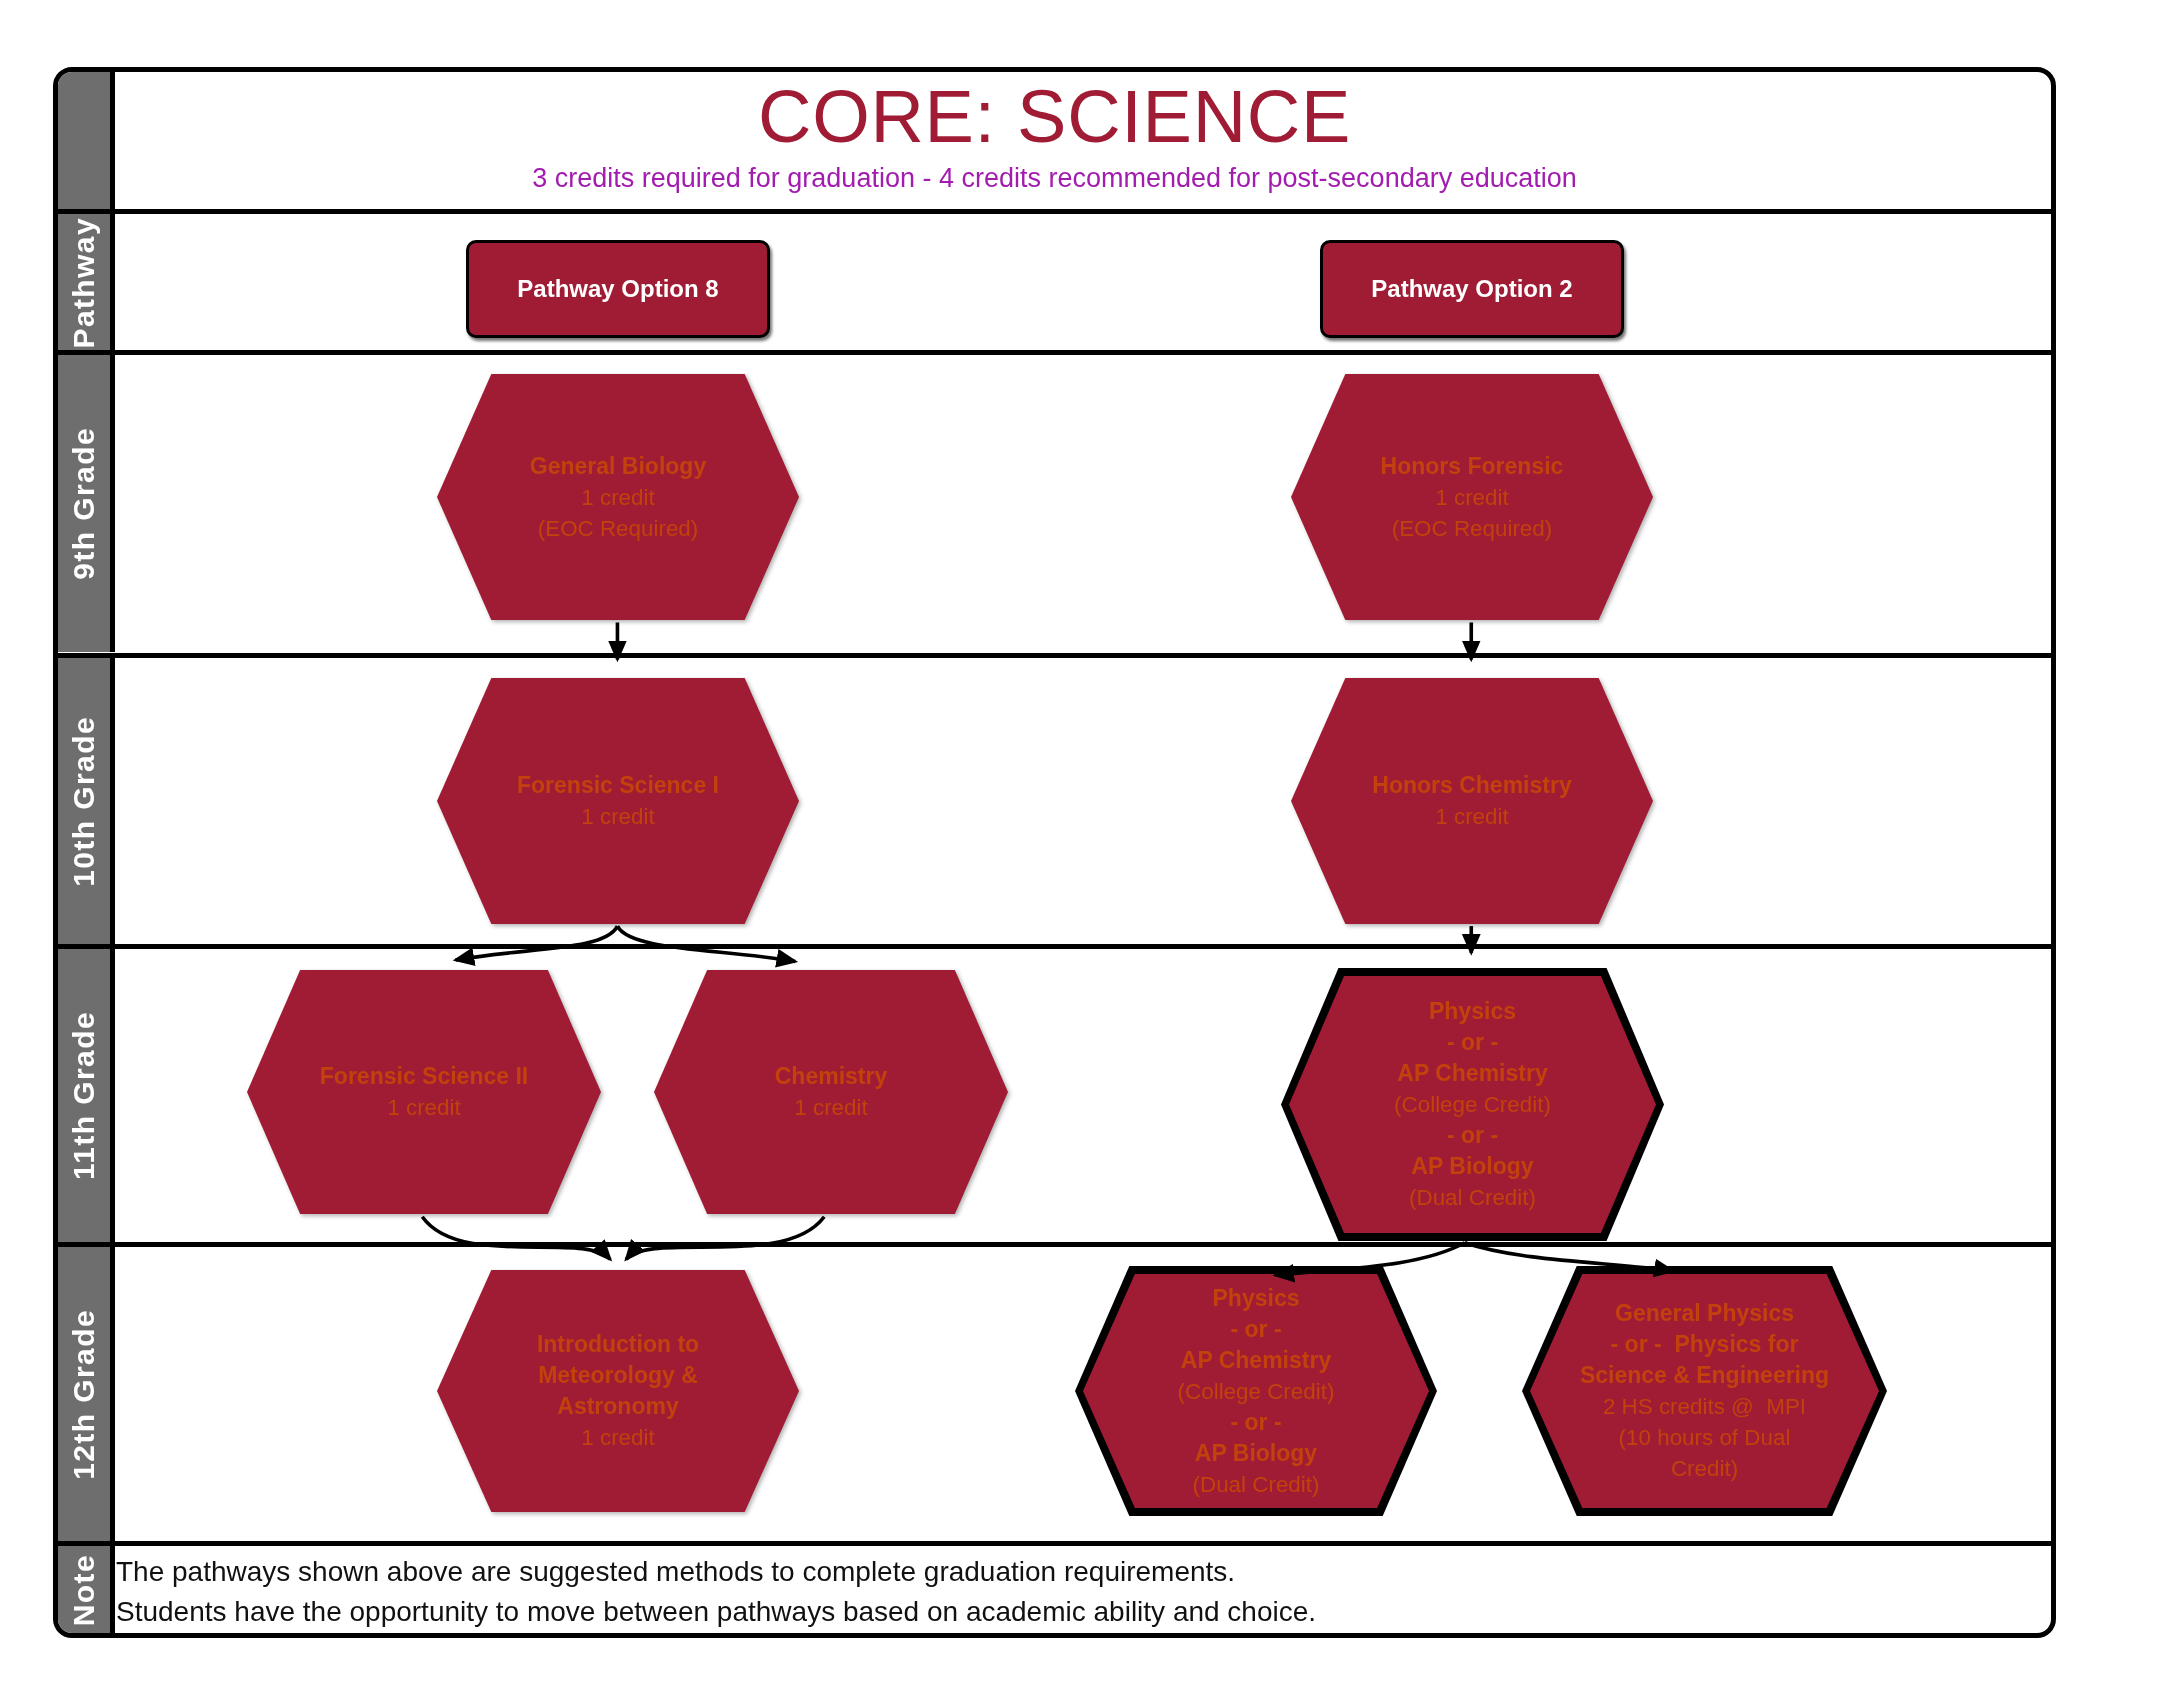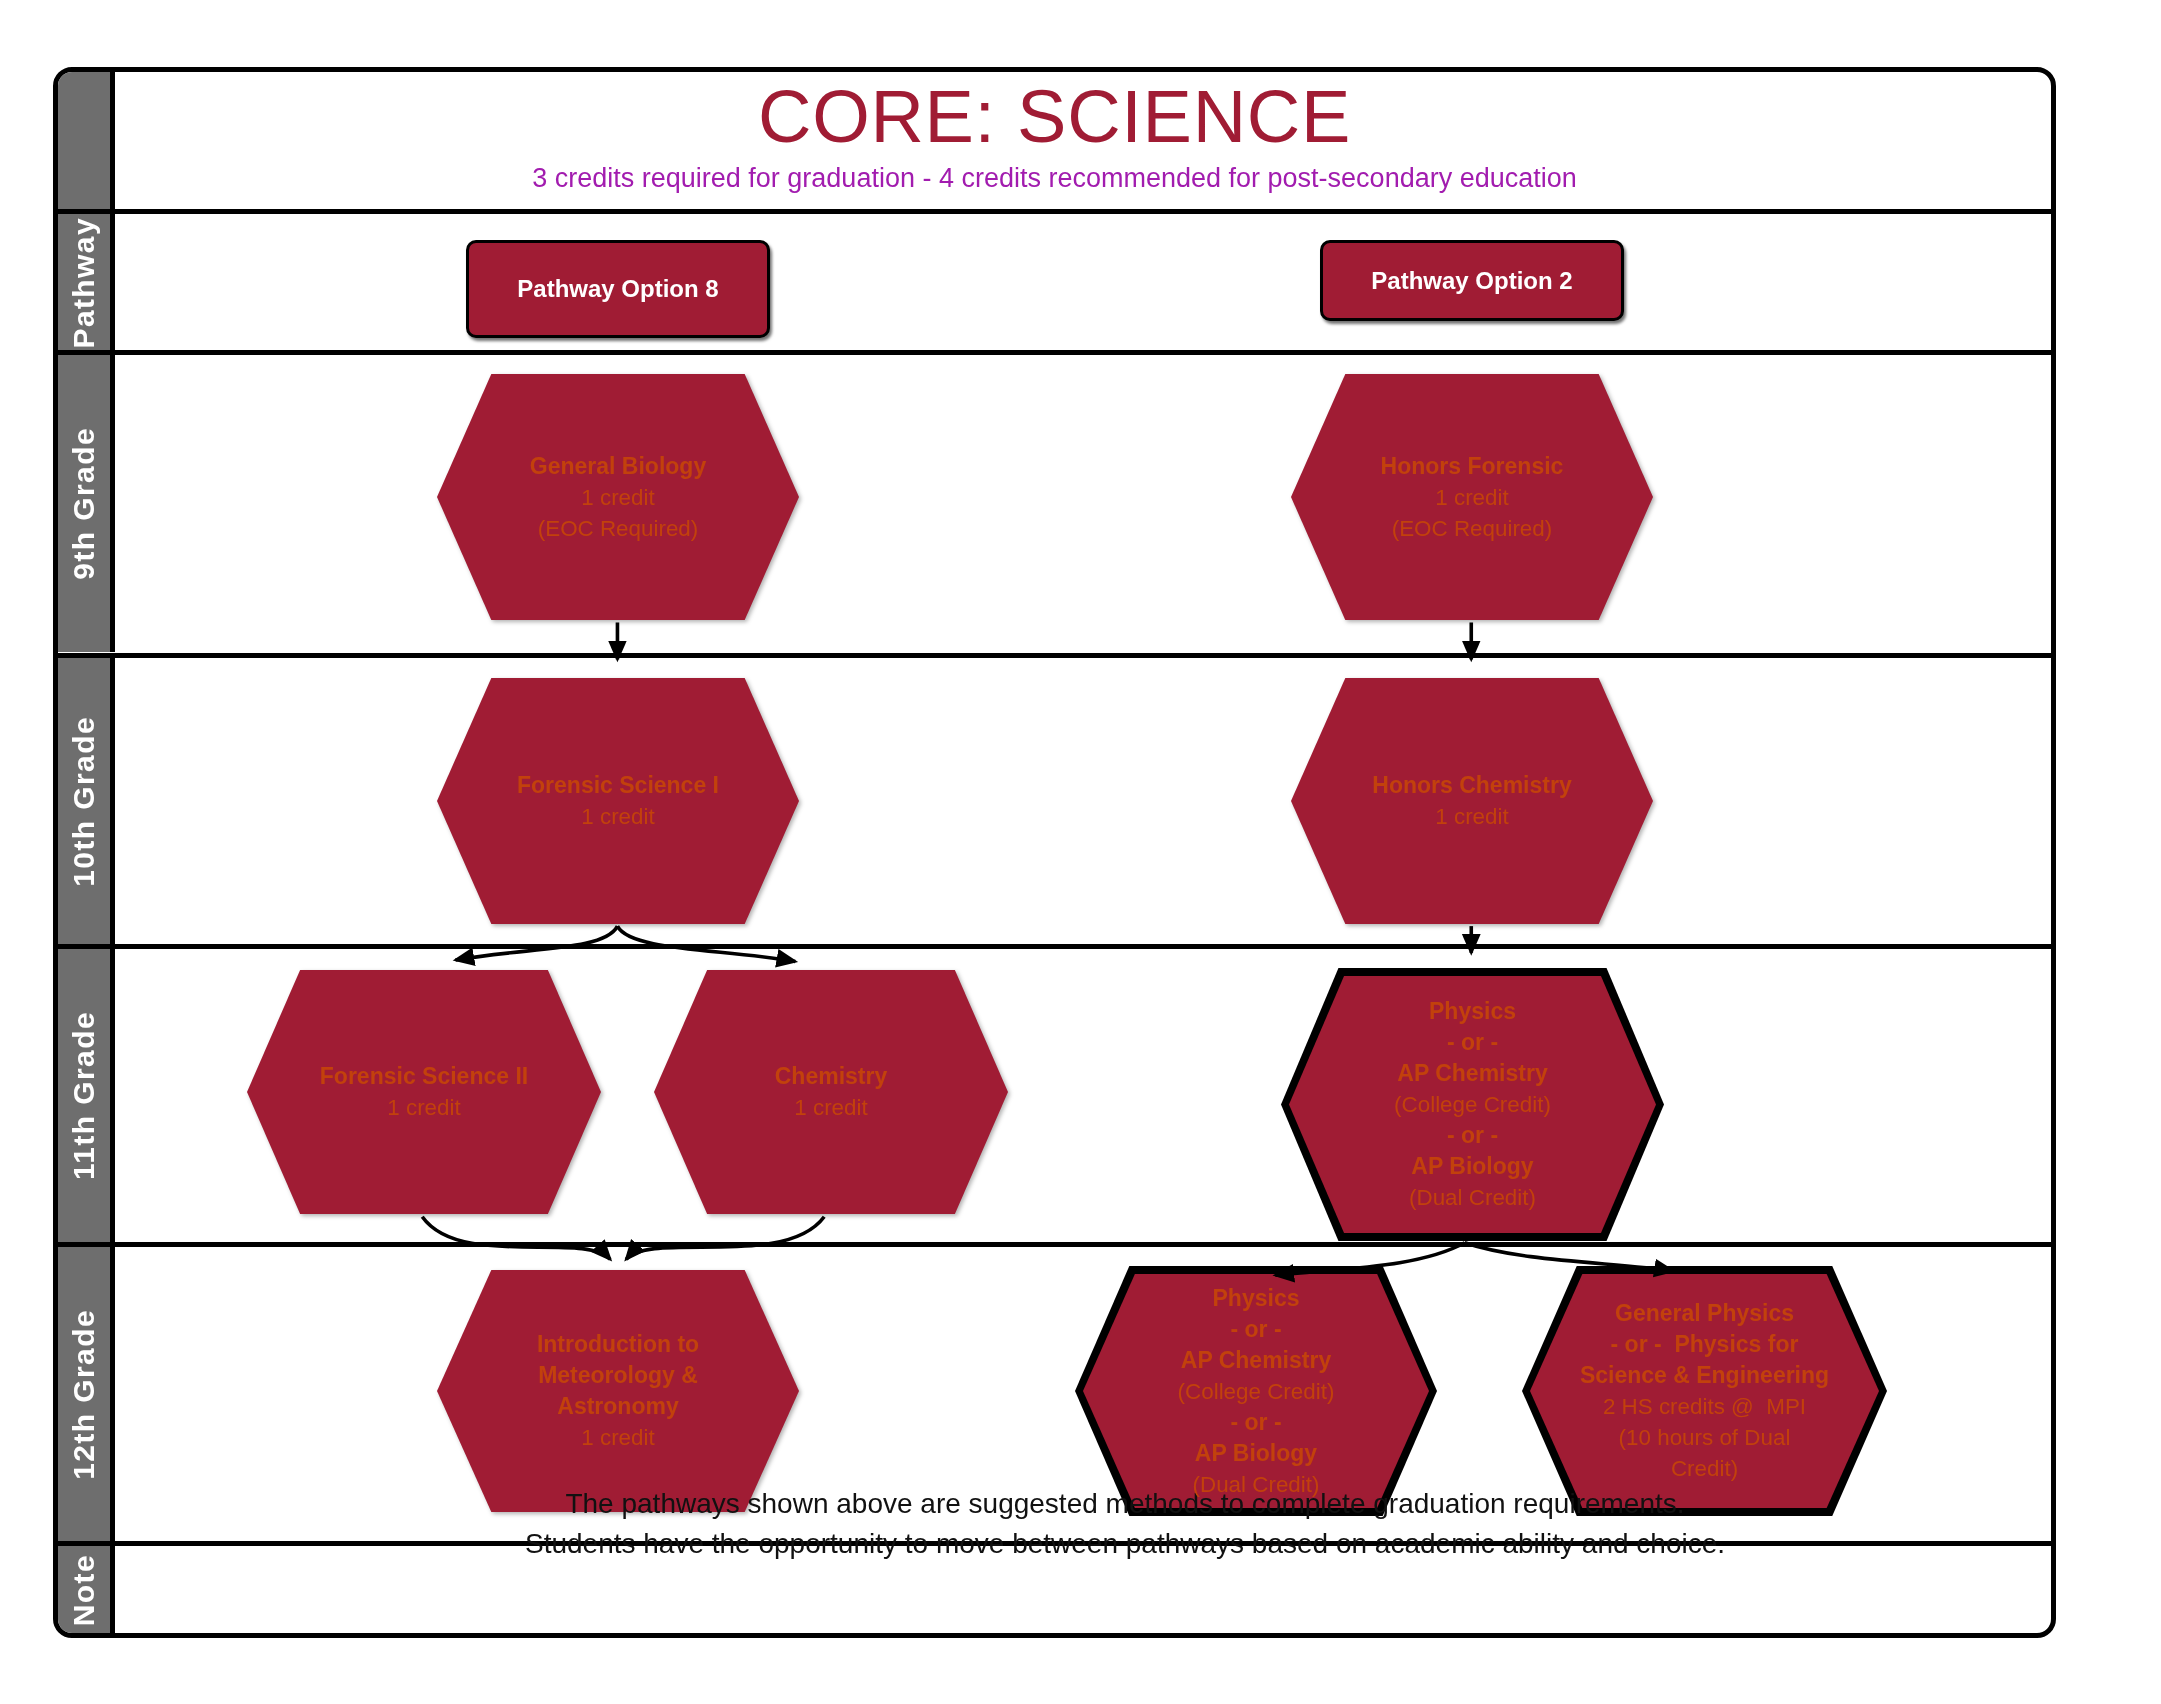--- a/index.html
+++ b/index.html
@@ -108,27 +108,25 @@
     font-size: 22.4px;
     line-height: 31px;
     z-index: 2;
     padding: 0 43px;
   }
   .hex .hex-text div { white-space: pre-wrap; }
   .hex .hex-text .b { font-weight: bold; font-size: 23px; }
   
   .note-block {
     position: absolute;
-    left: 116px; top: 1484px;
+    left: 116px; top: 1552px;
     width: 1938px;
-    text-align: center;
     color: #111111;
     font-size: 28px;
     line-height: 40px;
-    padding-left: 40px;
   }
   
   svg.arrows {
     position: absolute;
     left: 0; top: 0;
     z-index: 3;
     pointer-events: none;
   }
 </style>
 </head>
@@ -173,21 +171,21 @@
   </div>
 
   <div class="title-block">
     <h1 class="main-title">CORE: SCIENCE</h1>
     <p class="subtitle">3 credits required for graduation - 4 credits recommended for post-secondary education</p>
   </div>
 
   <div class="pbox" style="left:466px; top:240px; width:304px; height:98px;">
     <span>Pathway Option 8</span>
   </div>
-  <div class="pbox" style="left:1320px; top:240px; width:304px; height:81px;">
+  <div class="pbox" style="left:1320px; top:240px; width:304px; height:98px;">
     <span>Pathway Option 2</span>
   </div>
 
   <div class="hex" style="left:437px; top:374px; width:362px; height:246px;">
 
     <div class="shape"></div>
     <div class="hex-text">
       <div class="b">General Biology</div>
       <div>1 credit</div>
       <div>(EOC Required)</div>

